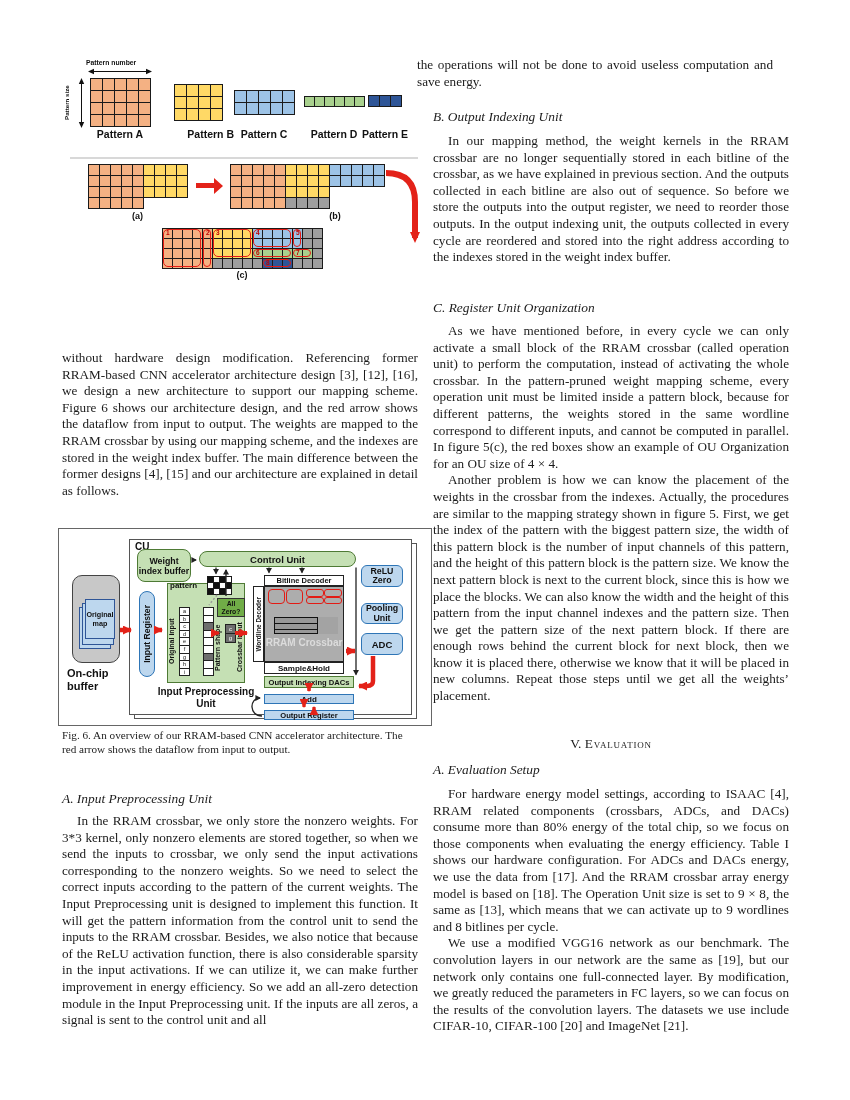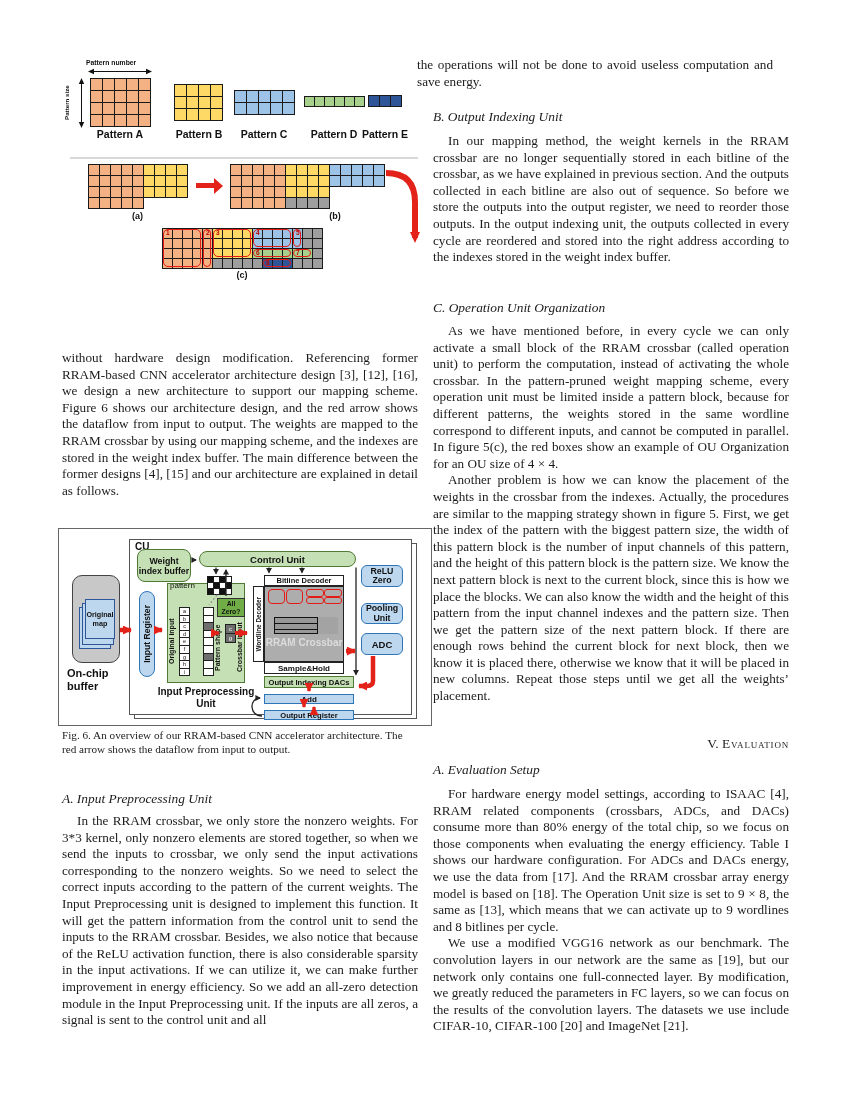--- a/index.html
+++ b/index.html
@@ -3,21 +3,21 @@
 <meta charset="utf-8">
 <style>
   html,body{margin:0;padding:0;background:#fff;}
   #page{position:relative;width:850px;height:1100px;background:#ffffff;overflow:hidden;
         font-family:"Liberation Serif",serif;color:#1b1b1b;}
   .abs{position:absolute;}
   .col{width:356px;text-align:justify;font-size:13.2px;line-height:16.6px;}
   .col p{margin:0;}
   .col p.indent{text-indent:15px;}
   .head{font-style:italic;font-size:13.4px;}
-  .vhead{width:356px;text-align:right;font-size:13.4px;}
+  .vhead{width:356px;text-align:center;font-size:13.4px;}
   .sc{font-variant:small-caps;letter-spacing:0.8px;}
   .cap{font-size:11.2px;line-height:13.8px;}
   .figlab{font-family:"Liberation Sans",sans-serif;font-weight:bold;color:#111;}
   .gcell{position:absolute;border:1px solid #1a1a1a;box-sizing:border-box;}
   .mregion{position:absolute;}
   .oubox{position:absolute;border:1.6px solid #E31B14;border-radius:5px;z-index:6;}
   .oubox span{position:absolute;top:-1px;left:2px;font:bold 6.5px "Liberation Sans",sans-serif;color:#C00000;}
   .ccell{position:absolute;border:1px solid #222;box-sizing:border-box;text-align:center;
          font-family:"Liberation Sans",sans-serif;}
   .vtext{writing-mode:vertical-rl;transform:rotate(180deg);text-align:center;font-weight:bold;
@@ -105,21 +105,21 @@
         <div class="gcell" style="left: 40px; top: 0px; width: 11px; height: 11px; background: rgb(169, 209, 142);"></div>
         <div class="gcell" style="left: 50px; top: 0px; width: 11px; height: 11px; background: rgb(169, 209, 142);"></div>
       </div>
     <div class="abs" style="left: 306px; top: 37px; width: 34px; height: 12px;">
         <div class="gcell" style="left: 0px; top: 0px; width: 12px; height: 12px; background: rgb(46, 85, 151);"></div>
         <div class="gcell" style="left: 11px; top: 0px; width: 12px; height: 12px; background: rgb(46, 85, 151);"></div>
         <div class="gcell" style="left: 22px; top: 0px; width: 12px; height: 12px; background: rgb(46, 85, 151);"></div>
       </div>
 
     <div class="abs figlab" style="left:18px;top:70px;width:80px;text-align:center;font-size:10.5px;">Pattern A</div>
-    <div class="abs figlab" style="left:102px;top:70px;width:70px;text-align:center;font-size:10.5px;">Pattern B</div>
+    <div class="abs figlab" style="left:102px;top:70px;width:70px;text-align:right;font-size:10.5px;">Pattern B</div>
     <div class="abs figlab" style="left:170px;top:70px;width:64px;text-align:center;font-size:10.5px;">Pattern C</div>
     <div class="abs figlab" style="left:240px;top:70px;width:64px;text-align:center;font-size:10.5px;">Pattern D</div>
     <div class="abs figlab" style="left:292px;top:70px;width:62px;text-align:center;font-size:10.5px;">Pattern E</div>
 
     <div class="abs" style="left:8px;top:99px;width:348px;height:2px;background:#D8D8D8;"></div>
 
     <div class="abs" style="left:26px;top:106px;">
         <div class="mregion" style="left: 0px; top: 0px; width: 56px; height: 45px;">
           <div class="gcell" style="left: 0px; top: 0px; width: 12px; height: 12px; background: rgb(244, 177, 131);"></div>
           <div class="gcell" style="left: 11px; top: 0px; width: 12px; height: 12px; background: rgb(244, 177, 131);"></div>
@@ -402,21 +402,21 @@
     <div class="abs figlab" style="left:76px;top:12px;font-size:10px;">CU</div>
 
     <div class="box green" style="left:78px;top:20px;width:54px;height:33px;border-radius:8px;font-size:8.8px;line-height:10px;">Weight index buffer</div>
     <div class="box green" style="left:140px;top:22px;width:157px;height:16px;border-radius:8px;font-size:9.5px;">Control Unit</div>
 
     <div class="box blue" style="left:80px;top:62px;width:16px;height:86px;border-radius:8px;">
       <span class="vtext" style="font-size:8.6px;">Input  Register</span>
     </div>
 
     <div class="abs green" style="left:108px;top:54px;width:78px;height:100px;position:absolute;box-sizing:border-box;"></div>
-    <div class="abs figlab" style="left:111px;top:52px;font-size:8px;font-weight:normal;">pattern</div>
+    <div class="abs figlab" style="left:111px;top:52px;font-size:8px;font-weight:bold;">pattern</div>
     <div class="abs" style="left: 148px; top: 47px; z-index: 4; width: 25px; height: 19px;">
         <div class="gcell" style="left: 0px; top: 0px; width: 7px; height: 7px; background: rgb(17, 17, 17);"></div>
         <div class="gcell" style="left: 6px; top: 0px; width: 7px; height: 7px; background: rgb(255, 255, 255);"></div>
         <div class="gcell" style="left: 12px; top: 0px; width: 7px; height: 7px; background: rgb(17, 17, 17);"></div>
         <div class="gcell" style="left: 18px; top: 0px; width: 7px; height: 7px; background: rgb(255, 255, 255);"></div>
         <div class="gcell" style="left: 0px; top: 6px; width: 7px; height: 7px; background: rgb(255, 255, 255);"></div>
         <div class="gcell" style="left: 6px; top: 6px; width: 7px; height: 7px; background: rgb(17, 17, 17);"></div>
         <div class="gcell" style="left: 12px; top: 6px; width: 7px; height: 7px; background: rgb(255, 255, 255);"></div>
         <div class="gcell" style="left: 18px; top: 6px; width: 7px; height: 7px; background: rgb(17, 17, 17);"></div>
         <div class="gcell" style="left: 0px; top: 12px; width: 7px; height: 7px; background: rgb(17, 17, 17);"></div>
@@ -522,21 +522,21 @@
     <p class="indent">In the RRAM crossbar, we only store the nonzero weights. For 3*3 kernel, only nonzero elements are stored together, so when we send the inputs to crossbar, we only send the input activations corresponding to the nonzero weights. So we need to select the correct inputs according to the pattern of the current weights. The Input Preprocessing unit is designed to implement this function. It will get the pattern information from the control unit to send the inputs to the RRAM crossbar. Besides, we also notice that because of the ReLU activation function, there is also considerable sparsity in the input activations. If we can utilize it, we can make further improvement in energy efficiency. So we add an all-zero detection module in the Input Preprocessing unit. If the inputs are all zeros, a signal is sent to the control unit and all</p>
   </div>
 
   <div class="abs col" style="left:417px;top:57px;">
     <p>the operations will not be done to avoid useless computation and save energy.</p>
   </div>
   <div class="abs head" style="left:433px;top:109px;">B. Output Indexing Unit</div>
   <div class="abs col" style="left:433px;top:133px;">
     <p class="indent">In our mapping method, the weight kernels in the RRAM crossbar are no longer sequentially stored in each bitline of the crossbar, as we have explained in previous section. And the outputs collected in each bitline are also out of sequence. So before we store the outputs into the output register, we need to reorder those outputs. In the output indexing unit, the outputs collected in every cycle are reordered and stored into the right address according to the indexes stored in the weight index buffer.</p>
   </div>
-  <div class="abs head" style="left:433px;top:300px;">C. Operation Unit Organization</div>
+  <div class="abs head" style="left:433px;top:300px;">C. Register Unit Organization</div>
   <div class="abs col" style="left:433px;top:323px;">
     <p class="indent">As we have mentioned before, in every cycle we can only activate a small block of the RRAM crossbar (called operation unit) to perform the computation, instead of activating the whole crossbar. In the pattern-pruned weight mapping scheme, every operation unit must be limited inside a pattern block, because for different patterns, the weights stored in the same wordline correspond to different inputs, and cannot be computed in parallel. In figure 5(c), the red boxes show an example of OU Organization for an OU size of 4 × 4.</p>
     <p class="indent">Another problem is how we can know the placement of the weights in the crossbar from the indexes. Actually, the procedures are similar to the mapping strategy shown in figure 5. First, we get the index of the pattern with the biggest pattern size, the width of this pattern block is the number of input channels of this pattern, and the height of this pattern block is the pattern size. We know the next pattern block is next to the current block, since this is how we place the blocks. We can also know the width and the height of this pattern from the input channel indexes and the pattern size. Then we get the pattern size of the next pattern block. If there are enough rows behind the current block for next block, then we know it is placed there, otherwise we know that it will be placed in new columns. Repeat those steps until we get all the weights’ placement.</p>
   </div>
   <div class="abs vhead" style="left:433px;top:736px;">
     <span>V.</span>
     <span class="sc">Evaluation</span>
   </div>
   <div class="abs head" style="left:433px;top:762px;">A. Evaluation Setup</div>
   <div class="abs col" style="left:433px;top:786px;">

